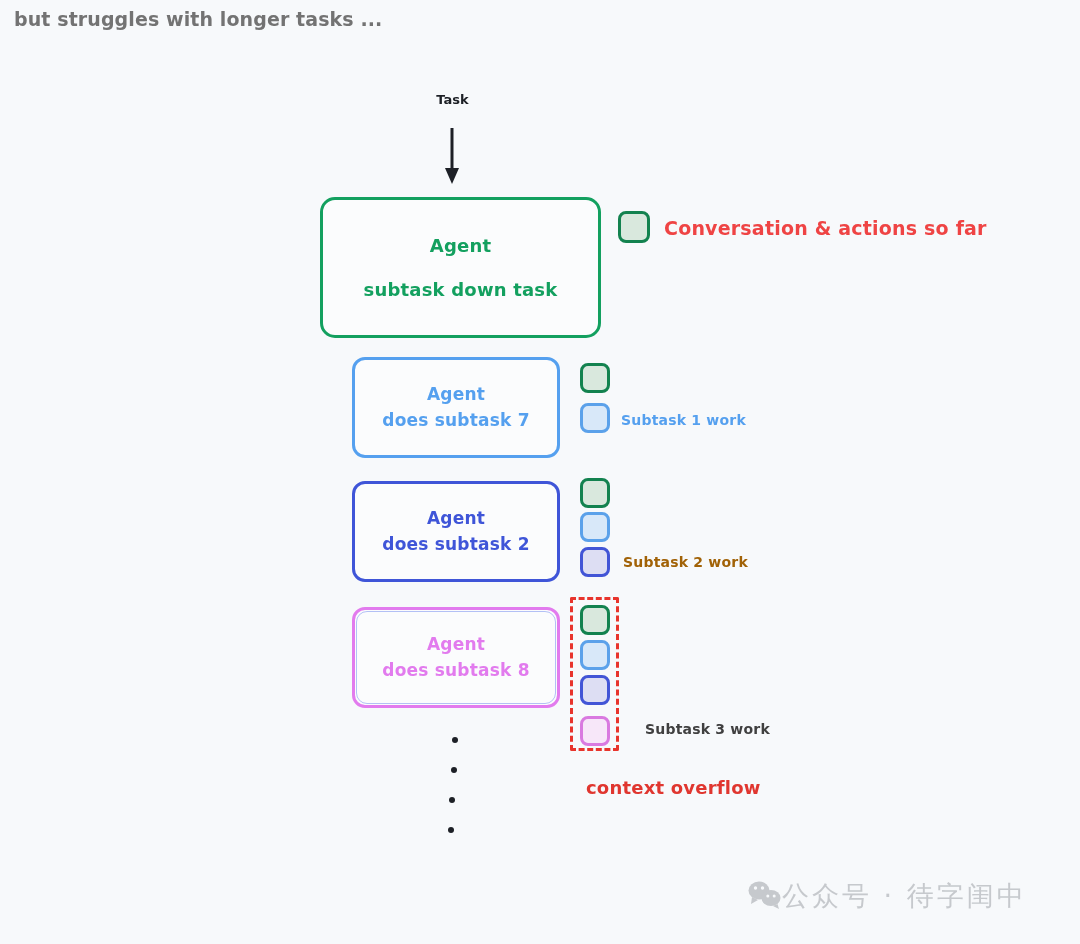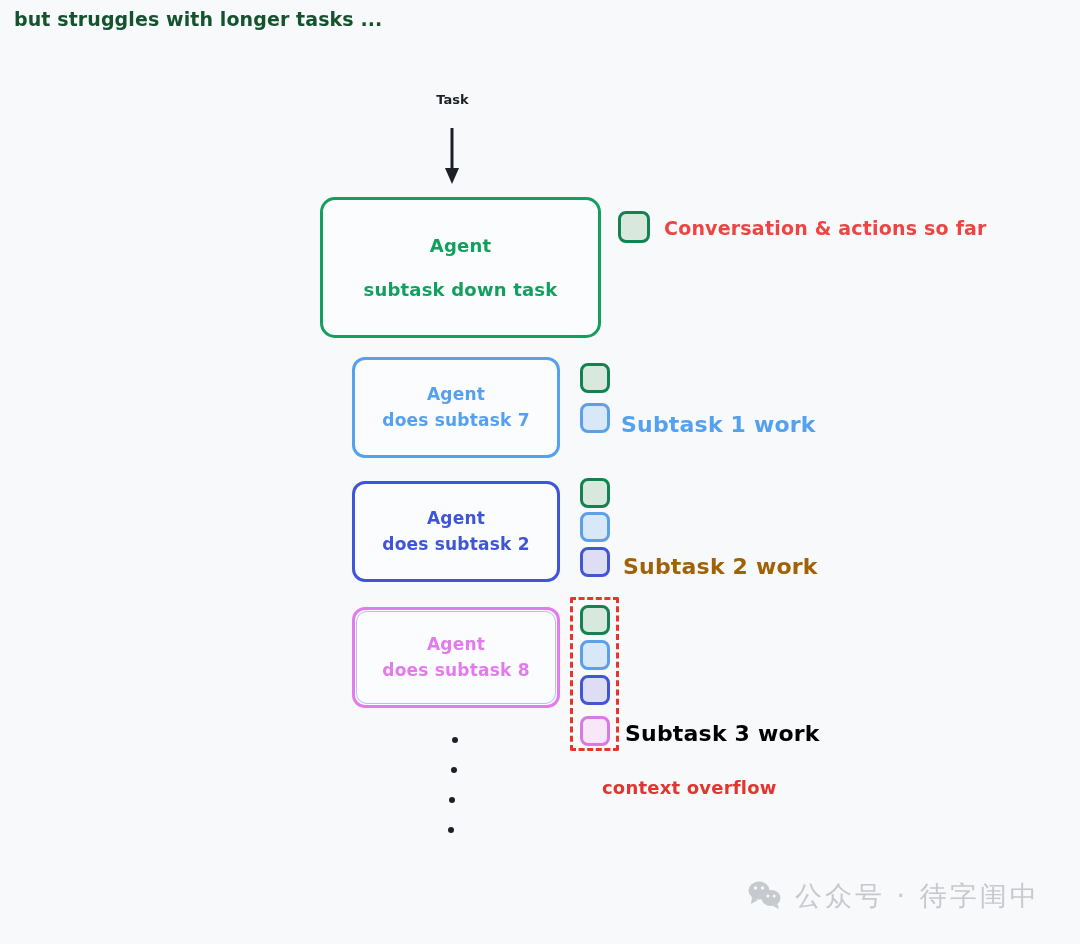--- a/index.html
+++ b/index.html
@@ -21,21 +21,21 @@
     height: 944px;
   }
 
   
   .headline {
     position: absolute;
     left: 14px;
     top: 8px;
     font-size: 19px;
     font-weight: 700;
-    color: #14532d;
+    color: #737373;
     letter-spacing: 0.1px;
     white-space: nowrap;
   }
 
   
   .task-label {
     position: absolute;
     left: 395px;
     top: 92px;
     width: 115px;
@@ -139,29 +139,29 @@
   .chip-legend {
     left: 618px;
     top: 211px;
     width: 32px;
     height: 32px;
   }
 
   
   .grp-label {
     position: absolute;
-    font-size: 22px;
+    font-size: 14px;
     font-weight: 700;
     letter-spacing: 0.2px;
     white-space: nowrap;
   }
   .lbl-legend { left: 664px; top: 217px; font-size: 19px; color: #ef4444; }
   .lbl-s1 { left: 621px; top: 412px; color: #55a0ef; }
   .lbl-s2 { left: 623px; top: 554px; color: #a16207; }
-  .lbl-s3 { left: 625px; top: 721px; color: #000000; }
+  .lbl-s3 { left: 645px; top: 721px; color: #404040; }
 
   
   .overflow-frame {
     position: absolute;
     left: 570px;
     top: 597px;
     width: 49px;
     height: 154px;
     border: 3px dashed #e8342c;
     border-radius: 2px;
@@ -169,40 +169,38 @@
   }
   .overflow-caption {
     position: absolute;
     left: 586px;
     top: 777px;
     font-size: 18px;
     font-weight: 700;
     color: #e0362f;
     letter-spacing: 0.2px;
     white-space: nowrap;
-    margin-left: 16px;
   }
 
   
   .dot {
     position: absolute;
     width: 6px;
     height: 6px;
     border-radius: 50%;
     background: #1d2026;
   }
 
   
   .watermark {
     position: absolute;
     left: 748px;
     top: 878px;
     display: flex;
     align-items: center;
-    gap: 13px;
     color: #c6c9cd;
   }
   .watermark .wm-text {
     font-size: 27px;
     letter-spacing: 3px;
     color: #c6c9cd;
     white-space: nowrap;
   }
 </style>
 </head>

